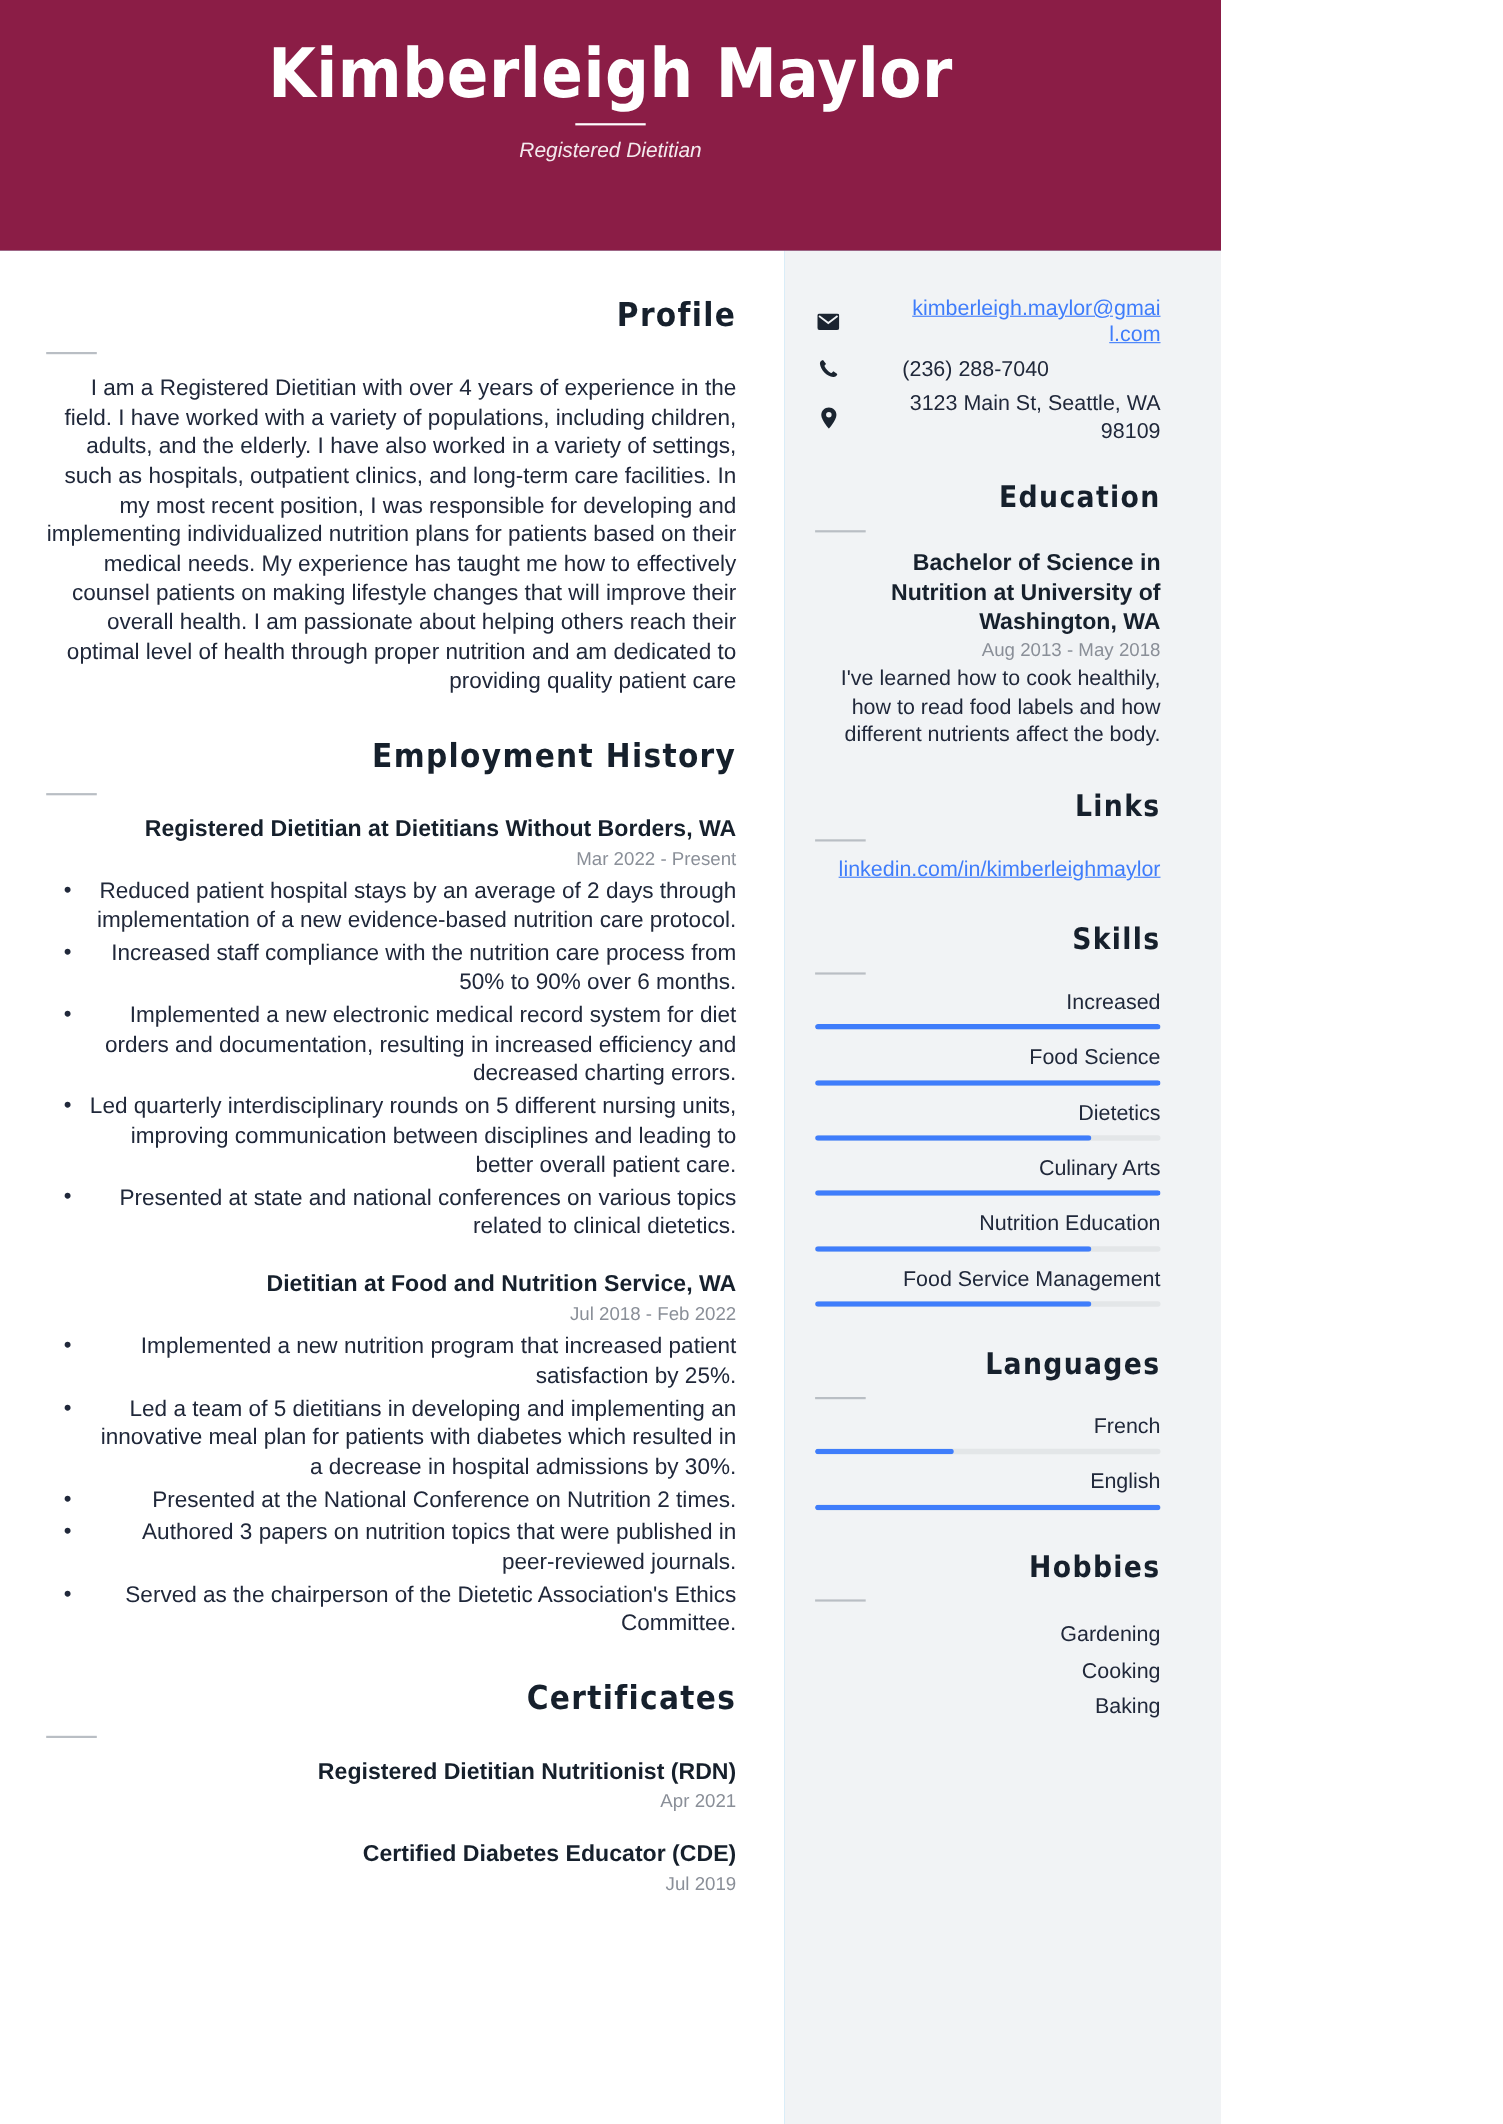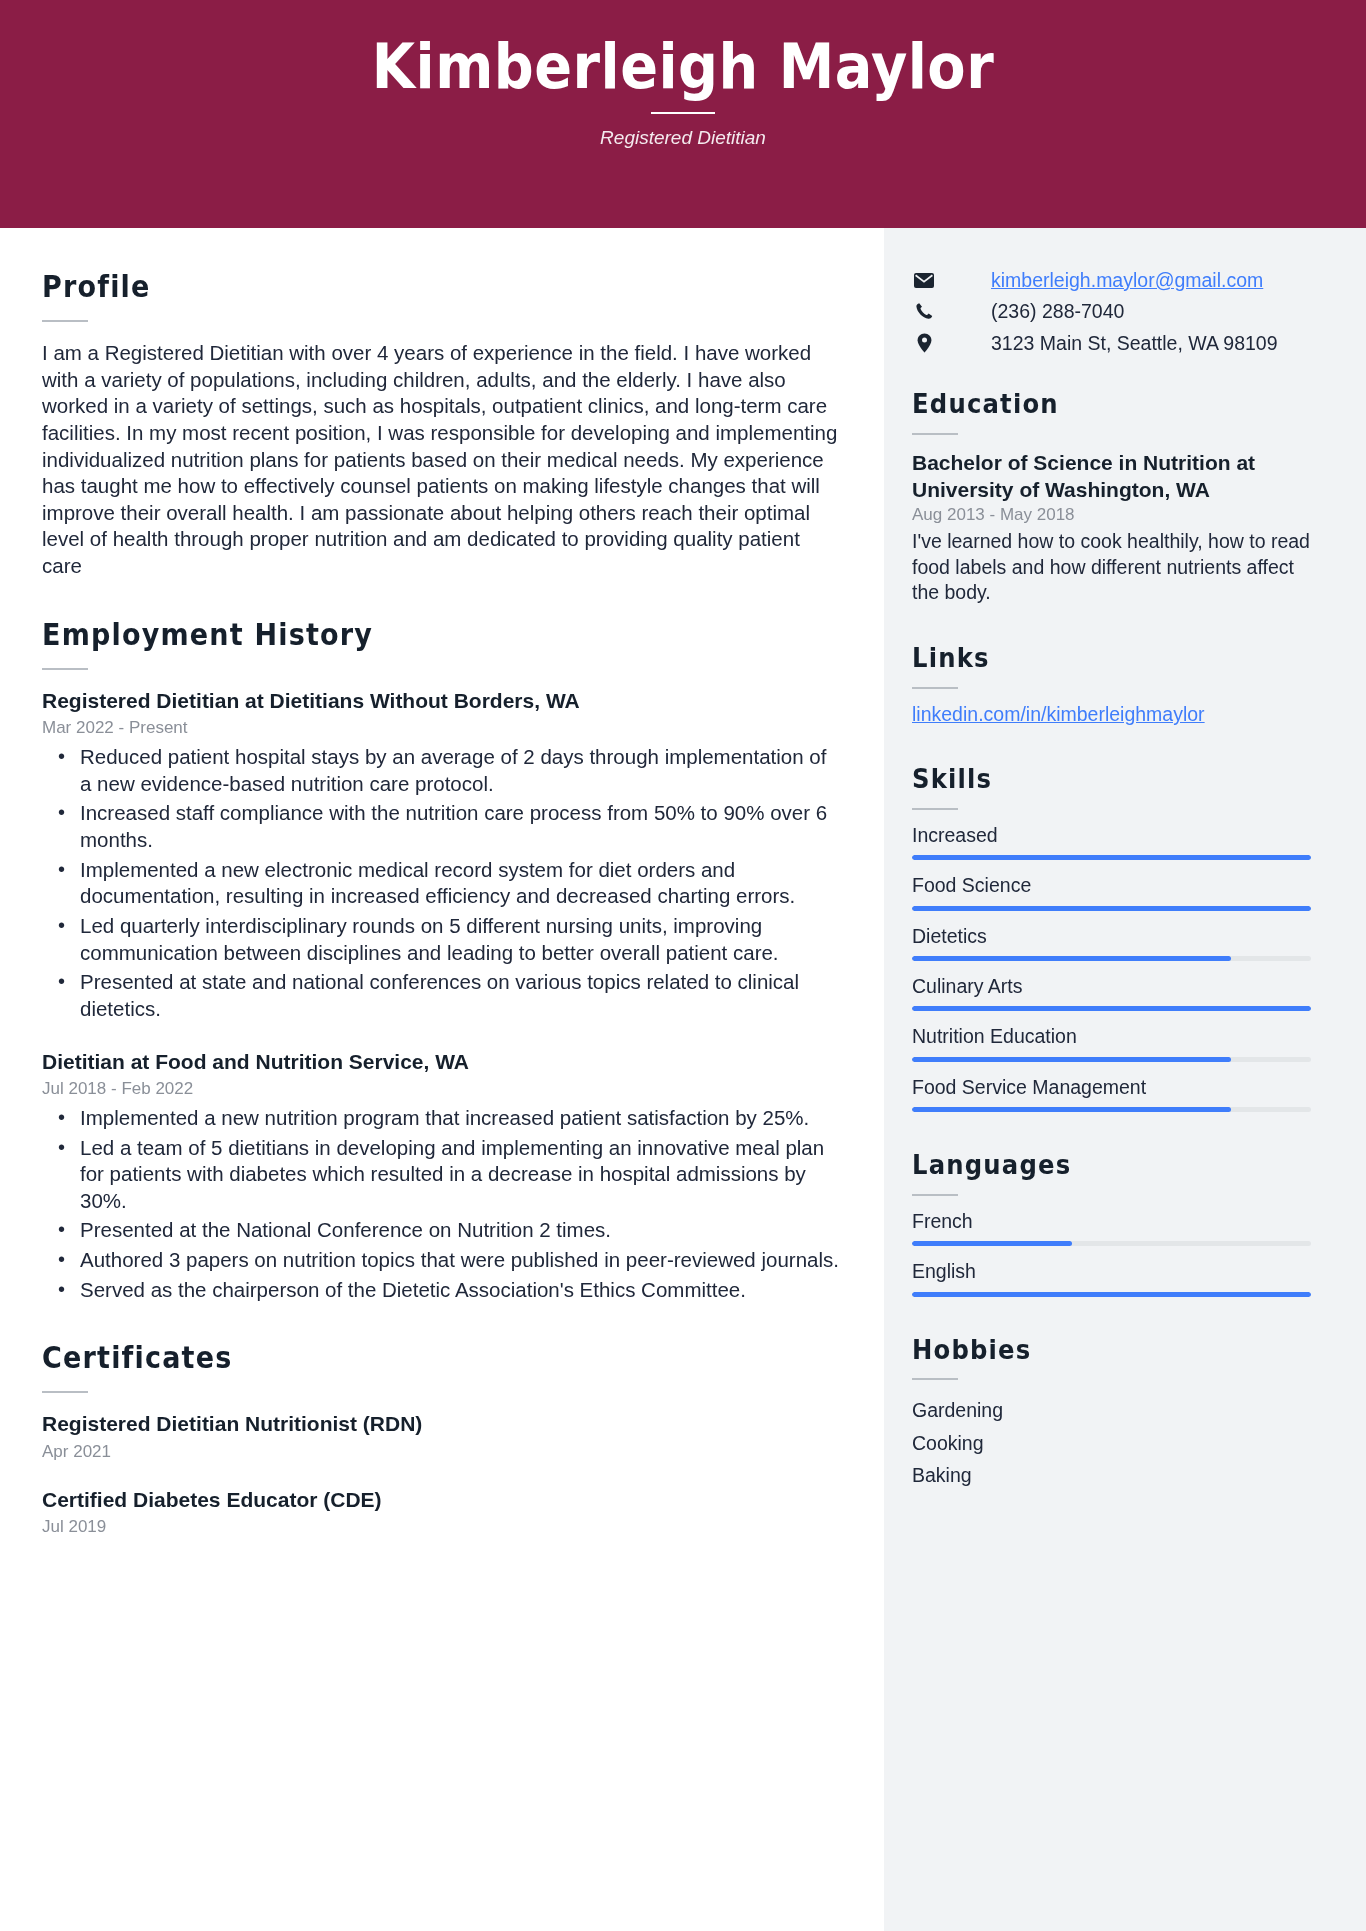--- a/index.html
+++ b/index.html
@@ -7,21 +7,21 @@
     padding: 0;
     background: #ffffff;
   }
   body {
     width: 1366px;
     font-family: "Liberation Sans", sans-serif;
     color: #1b2430;
     -webkit-font-smoothing: antialiased;
   }
   .page {
-    width: 1366px;
+    width: 1110px;
     min-height: 1931px;
     position: relative;
     background: #7dd3fc;
     display: flex;
     flex-direction: column;
   }
 
   
   .header {
     background: #8b1d46;
@@ -54,20 +54,21 @@
     margin: 0;
     color: #f4eaee;
     font-style: italic;
   }
 
   
   .body-wrap {
     display: flex;
     align-items: stretch;
     flex: 1 1 auto;
+    text-align: right;
   }
   .main-col {
     width: 884px;
     box-sizing: border-box;
     padding: 42px 44px 40px 42px;
     background: #ffffff;
   }
   .side-col {
     width: 482px;
     box-sizing: border-box;

